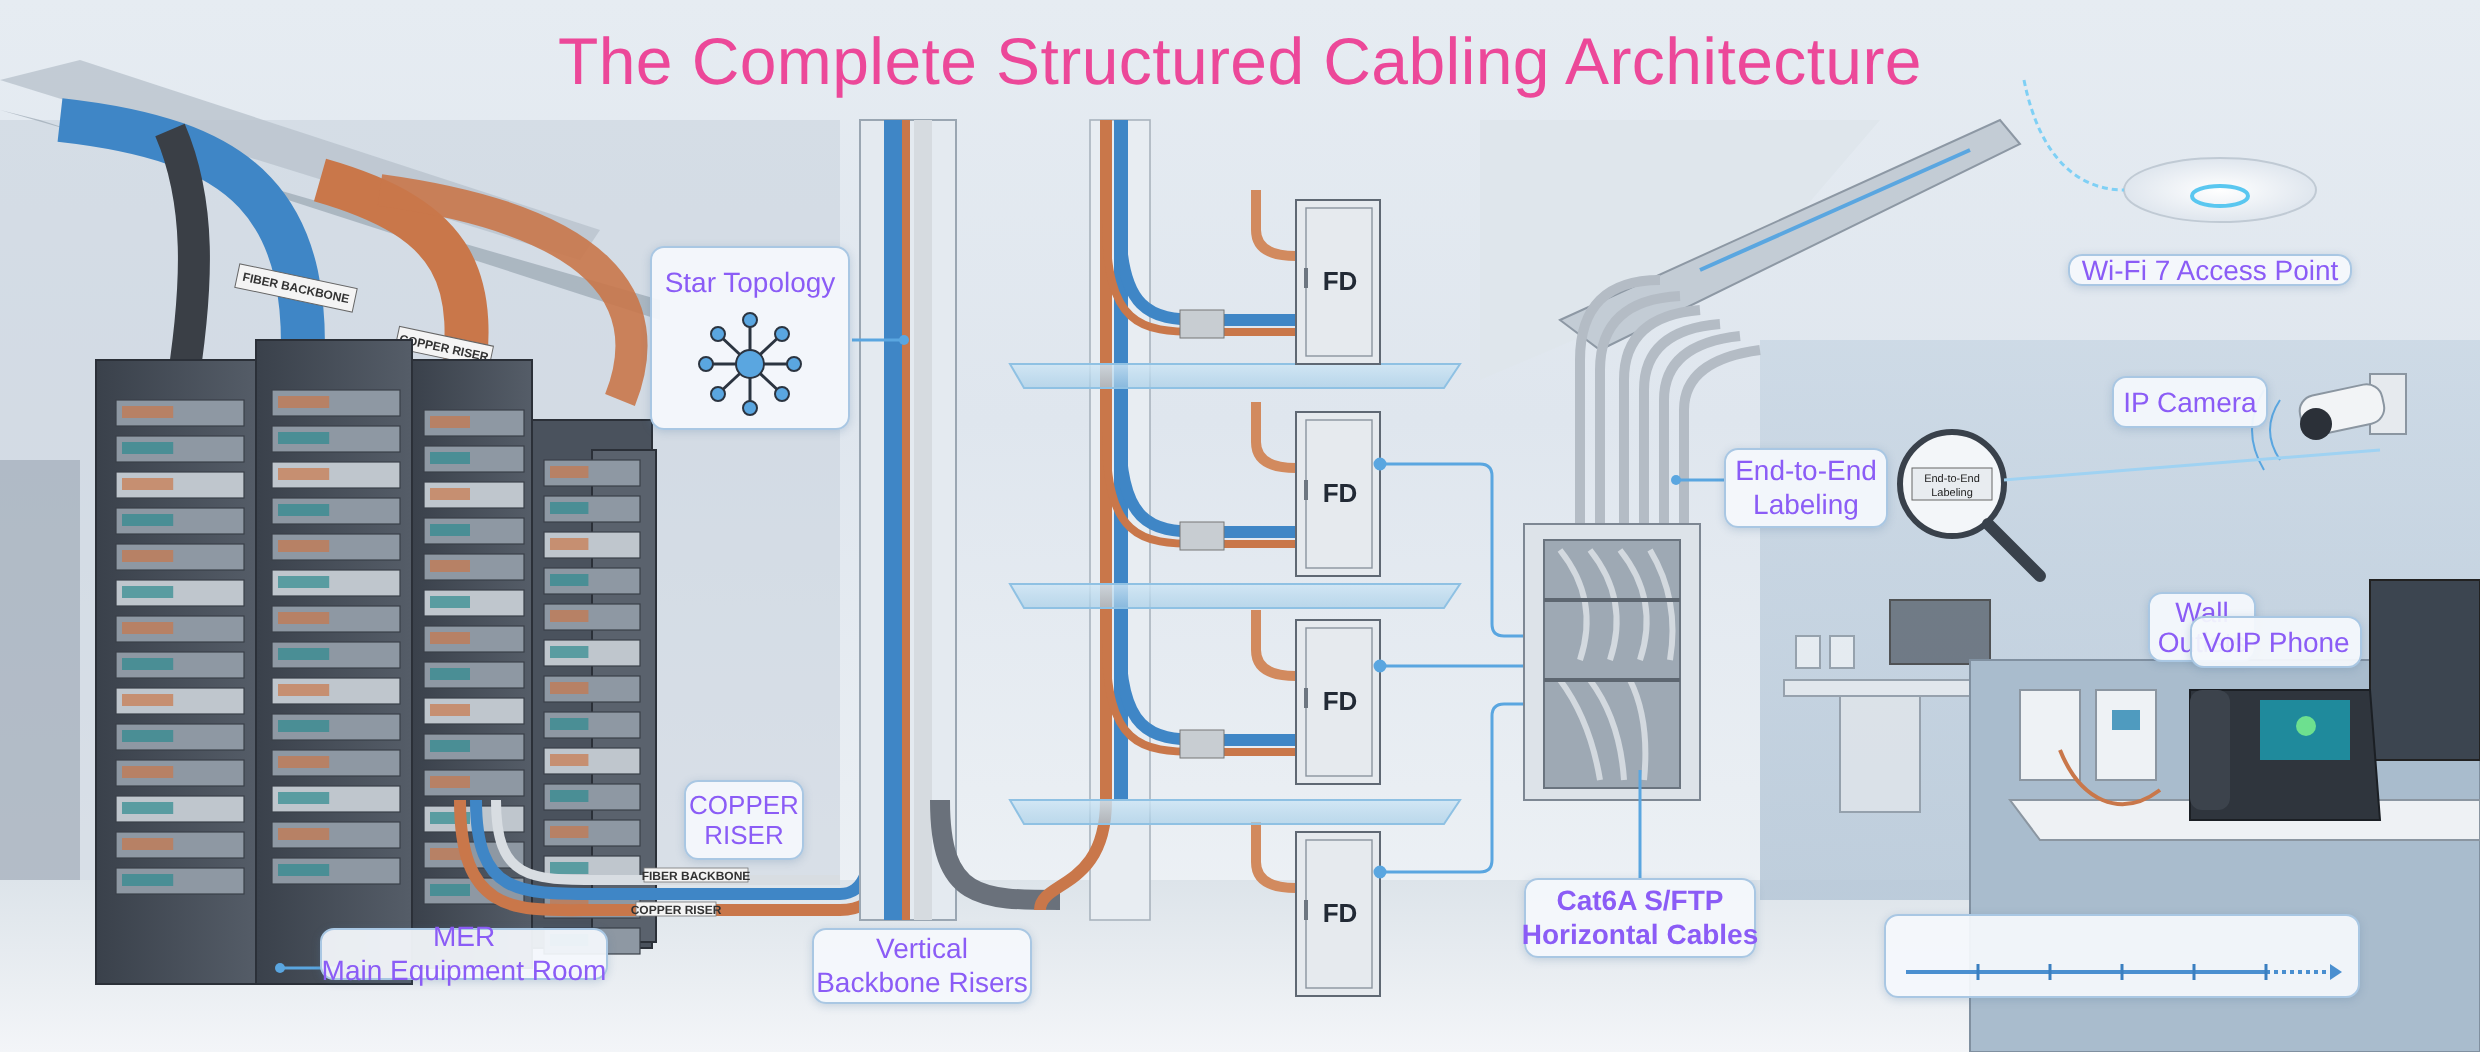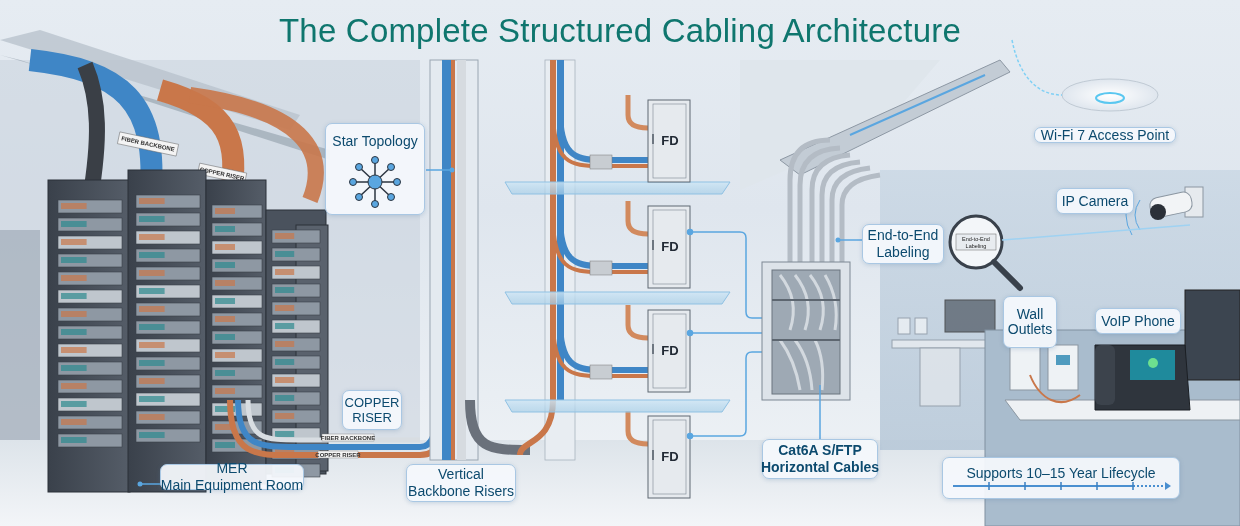--- a/index.html
+++ b/index.html
@@ -6,31 +6,31 @@
     html, body { width: 1240px; height: 526px; overflow: hidden; }
     body {
       font-family: "Liberation Sans", "DejaVu Sans", sans-serif;
       background: linear-gradient(180deg, #e6ecf2 0%, #dfe6ee 40%, #e9eef3 75%, #f1f4f7 100%);
       position: relative;
       color: #1d2430;
     }
     #scene { position: absolute; left: 0; top: 0; width: 1240px; height: 526px; }
     .title {
       position: absolute; left: 0; width: 1240px; top: 12px;
-      text-align: center; font-size: 33px; font-weight: 300; color: #0f766e;
+      text-align: center; font-size: 33px; font-weight: 300; color: #ec4899;
       letter-spacing: 0.2px;
     }
     .callout {
       position: absolute;
       background: rgba(244,248,252,0.94);
       border: 1.5px solid #a9c7e3;
       border-radius: 7px;
       box-shadow: 0 1px 4px rgba(80,120,160,0.25);
       text-align: center;
-      color: #0c4a6e;
+      color: #8b5cf6;
       font-size: 14px;
       line-height: 17px;
       display: flex; align-items: center; justify-content: center; flex-direction: column;
     }
     .callout .ct { white-space: nowrap; }
     .fd-label { font-weight: bold; font-size: 13px; fill: #222a35; }
     .tag-text { font-size: 6px; fill: #333; font-weight: bold; }
     .lifecycle-bar { position: absolute; left: 10px; right: 10px; bottom: 8px; height: 8px; }
   </style>
 </head>
@@ -429,31 +429,30 @@
 </div>
 
 <div class="callout" style="left:1034px;top:127px;width:142px;height:16px;">
   <span class="ct">Wi-Fi 7 Access Point</span>
 </div>
 
 <div class="callout" style="left:1056px;top:188px;width:78px;height:26px;">
   <span class="ct">IP Camera</span>
 </div>
 
-<div class="callout" style="left:1003px;top:296px;width:54px;height:52px;line-height:15px;">
+<div class="callout" style="left:1074px;top:296px;width:54px;height:35px;line-height:15px;">
   <span class="ct">Wall</span>
   <span class="ct">Outlets</span>
 </div>
 
 <div class="callout" style="left:1095px;top:308px;width:86px;height:26px;">
   <span class="ct">VoIP Phone</span>
 </div>
 
 <div class="callout" style="left:942px;top:457px;width:238px;height:42px;justify-content:flex-start;padding-top:7px;">
-  <span class="ct">Supports 10–15 Year Lifecycle</span>
   <svg class="lifecycle-bar" viewBox="0 0 218 8" preserveAspectRatio="none">
     <line x1="0" y1="4" x2="180" y2="4" stroke="#4a8fd0" stroke-width="2"></line>
     <line x1="180" y1="4" x2="212" y2="4" stroke="#4a8fd0" stroke-width="2" stroke-dasharray="2 2"></line>
     <polygon points="212,0 218,4 212,8" fill="#4a8fd0"></polygon>
     <g stroke="#3a7fc0" stroke-width="1.5">
       <line x1="36" y1="0" x2="36" y2="8"></line>
         <line x1="72" y1="0" x2="72" y2="8"></line>
       <line x1="108" y1="0" x2="108" y2="8"></line>
         <line x1="144" y1="0" x2="144" y2="8"></line>
       <line x1="180" y1="0" x2="180" y2="8"></line>

